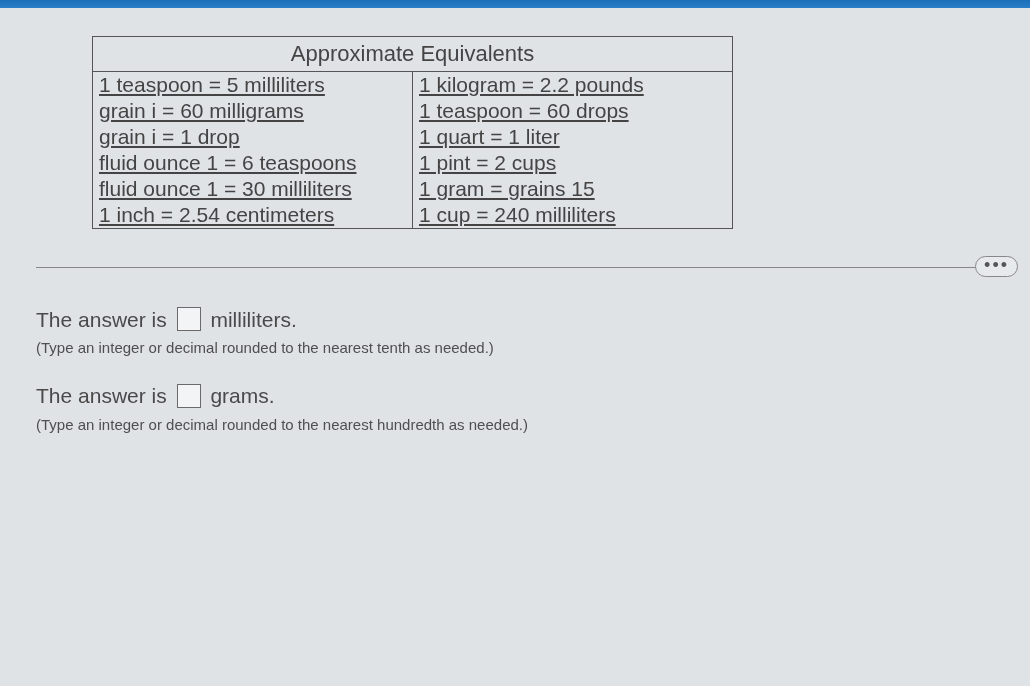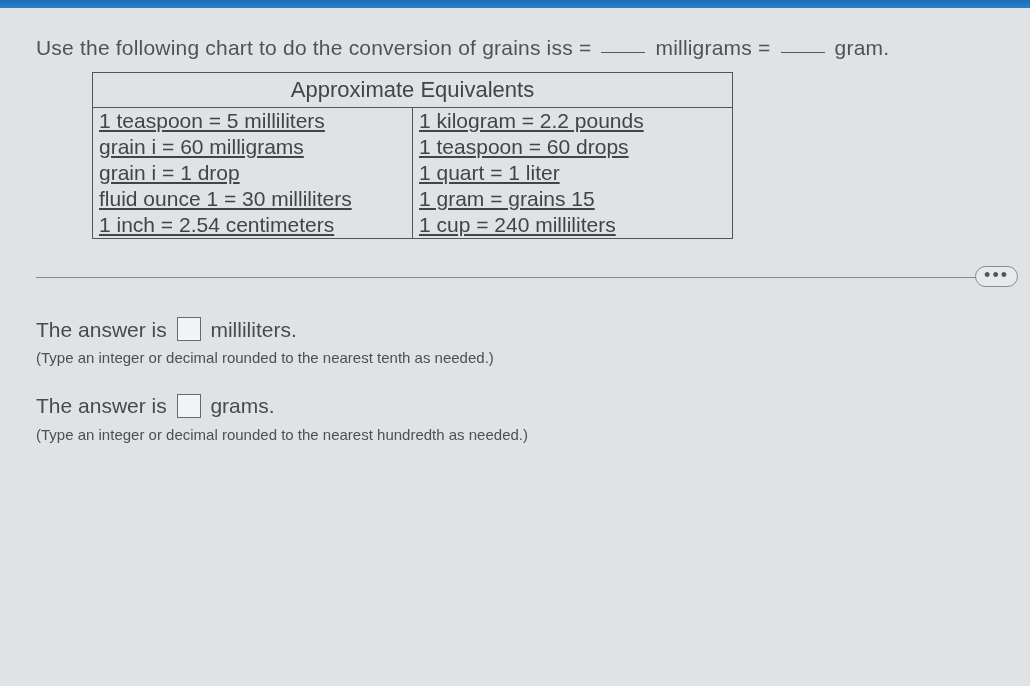--- a/index.html
+++ b/index.html
@@ -115,45 +115,42 @@
       font-size: 15px;
     }
   </style>
 </head>
 <body>
 
 <div class="top-bar"></div>
 
 <div class="content">
 
-  <div class="question-line">
-    <span>Use the following chart to do the conversion of grains iss =</span>
-    <span class="blank"></span>
-    <span>milligrams =</span>
-    <span class="blank"></span>
-    <span>gram.</span>
-  </div>
 
   <div class="table-wrap">
     <table class="equiv">
       <tbody>
           <tr>
         <th colspan="2">Approximate Equivalents</th>
       </tr>
       <tr>
             <td>1 teaspoon = 5 milliliters</td>
             <td>1 kilogram = 2.2 pounds</td>
           </tr>
       <tr>
             <td>grain i = 60 milligrams</td>
             <td>1 teaspoon = 60 drops</td>
           </tr>
       <tr>
             <td>grain i = 1 drop</td>
             <td>1 quart = 1 liter</td>
+          </tr>
+      <tr>
+            <td>fluid ounce 1 = 6 teaspoons</td>
+            <td>1 pint = 2 cups</td>
           </tr>
       <tr>
             <td>fluid ounce 1 = 30 milliliters</td>
             <td>1 gram = grains 15</td>
           </tr>
       <tr>
             <td>1 inch = 2.54 centimeters</td>
             <td>1 cup = 240 milliliters</td>
           </tr>
     </tbody>

